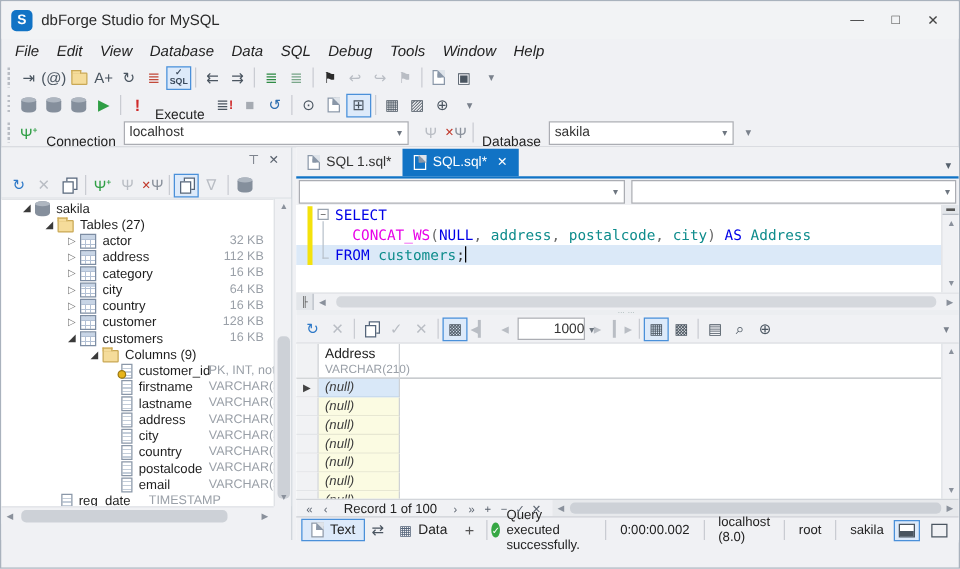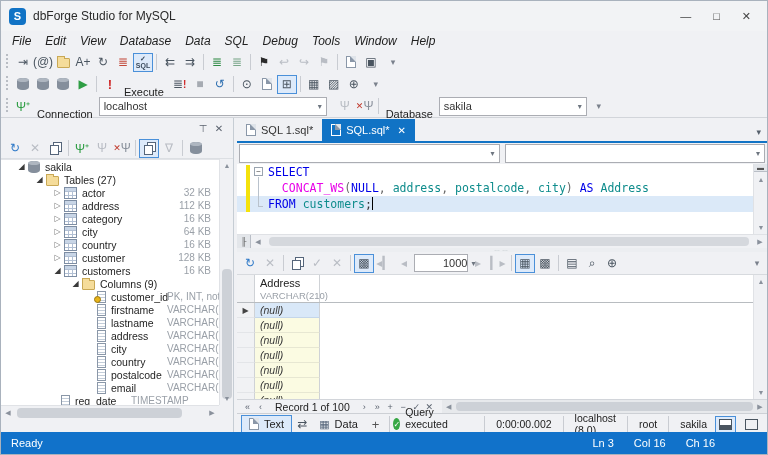--- a/index.html
+++ b/index.html
@@ -424,21 +424,21 @@
       <div class="trow" style="padding-left:96px">
         <span class="ic i-colicon"></span>
         <span class="tlabel colw">postalcode</span>
         <span class="tmeta type">VARCHAR(30),</span>
       </div>
       <div class="trow" style="padding-left:96px">
         <span class="ic i-colicon"></span>
         <span class="tlabel colw">email</span>
         <span class="tmeta type">VARCHAR(50)</span>
       </div>
-      <div class="trow" style="padding-left:60px">
+      <div class="trow" style="padding-left:48px">
         <span class="ic i-colicon"></span>
         <span class="tlabel colw">reg_date</span>
         <span class="tmeta type">TIMESTAMP</span>
       </div>
 
     </div>
 
     <div id="tree-vscroll">
       <span class="scroll-ar" style="top:0">▲</span>
       <div class="thumb"></div>
@@ -619,22 +619,14 @@
         <span class="wrap boxed">
             <span class="i-sq fillb"></span>
           </span>
         <span class="wrap">
             <span class="i-sq"></span>
           </span>
       </div>
     </div>
   </div>
 
-  <div id="statusbar">
-    <span class="left">Ready</span>
-    <span class="right">
-      <span>Ln 3</span>
-      <span>Col 16</span>
-      <span>Ch 16</span>
-    </span>
-  </div>
 
 </div>
 
 </body></html>

